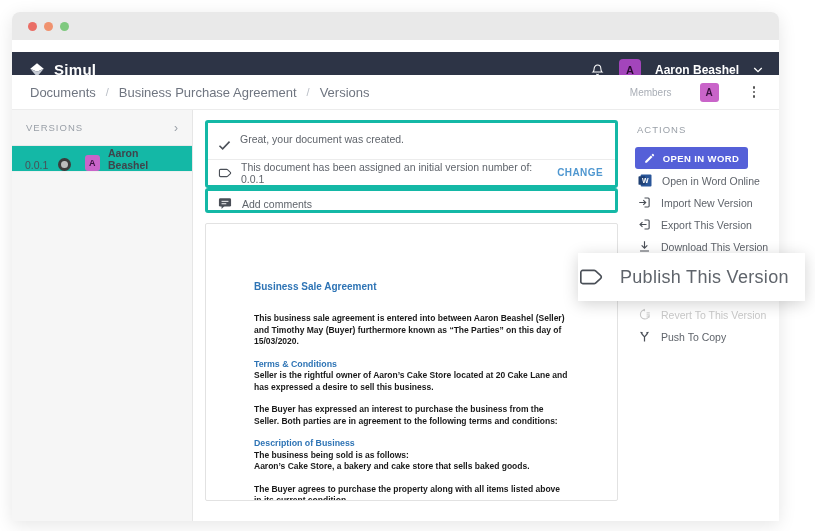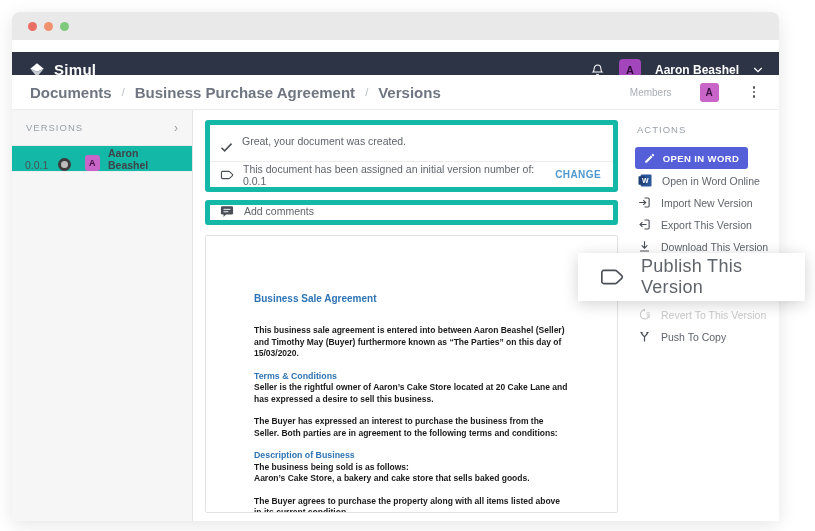--- a/index.html
+++ b/index.html
@@ -21,21 +21,21 @@
   .brand-name { color:#fff; font-size:15px; font-weight:bold; letter-spacing:.3px; }
   .topnav-right { margin-left:auto; display:flex; align-items:center; gap:14px; }
   .avatar { display:flex; align-items:center; justify-content:center; color:#3a1040;
             font-weight:bold; border-radius:4px; }
   .avatar.big { width:22px; height:22px; font-size:11px; background:#a345bb; color:#2b0b33; }
   .user-name { color:#fff; font-size:12px; font-weight:bold; }
 
   
   .crumbbar { position:absolute; left:0; top:63px; width:100%; height:35px; background:#fff;
               border-bottom:1px solid #ececec; display:flex; align-items:center; padding:0 18px; }
-  .crumb { font-size:15px; color:#6f7580;font-weight:bold; }
+  .crumb { font-size:13px; color:#6f7580; }
   .crumb-sep { font-size:11px; color:#b9bec6; margin:0 10px; }
   .crumb-right { margin-left:auto; display:flex; align-items:center; gap:28px; }
   .members-label { font-size:10px; color:#a9aeb6; }
   .avatar.small { width:19px; height:19px; font-size:10px; background:#c964c9; border-radius:3px; }
   .kebab { display:flex; flex-direction:column; gap:2px; padding:2px 6px; cursor:pointer; }
   .kebab i { width:2.5px; height:2.5px; border-radius:50%; background:#555; }
 
   
   .bodyrow { position:absolute; left:0; top:98px; width:100%; height:411px; display:flex; }
   .sidebar { width:181px; background:#f6f6f6; border-right:1px solid #e6e6e6; }
@@ -45,27 +45,27 @@
   .side-chev { margin-left:auto; color:#9aa0a8; font-size:12px; }
   .ver-row { height:26px; background:#14b8a6; display:flex; align-items:flex-end; padding:0 13px;
              border-bottom:1px solid #efefef; cursor:pointer; }
   .ver-num { font-size:10.5px; color:#4a4f57; width:34px; }
   .timeline-dot { width:13px; height:13px; border-radius:50%; border:3.5px solid #3c3c3c;
                   background:#bdbdbd; margin-right:14px; }
   .avatar.tiny { width:16px; height:16px; font-size:9px; background:#c964c9; border-radius:3px; margin-right:8px; }
   .ver-author { font-size:10.5px; font-weight:bold; color:#3f444b; }
 
   .main { flex:1; padding:10px 12px 0 12px; }
-  .card { background:#fff; border:5px solid #14b8a6; border-radius:3px; }
+  .card { background:#fff; border:3px solid #14b8a6; border-radius:3px; }
   .notice { display:flex; padding:9px 12px 8px 10px; gap:9px; }
   .notice-text { font-size:10.5px; color:#5f646b; line-height:15px; }
   .verline { display:flex; align-items:center; border-top:1px solid #ececec; height:26px; padding:0 12px 0 10px; gap:9px; }
   .verline-text { font-size:10.5px; color:#5f646b; flex:1; }
   .change-link { font-size:10px; font-weight:bold; color:#4f97d0; letter-spacing:.4px; cursor:pointer; }
-  .comments { margin-top:8px; height:25px; display:flex; align-items:flex-start; padding:0 10px; gap:10px; cursor:text; }
+  .comments { height:25px; display:flex; align-items:flex-end; padding:0 10px; gap:10px; cursor:text; }
   .comments-ph { font-size:10.5px; color:#5f646b; }
 
   
   .docbox { margin-top:10px; height:278px; border:1px solid #e2e2e2; border-radius:2px;
             background:#fff; overflow:hidden; padding:57px 48px 0 48px; }
   .doc-title { color:#2e74b5; font-size:10px; font-weight:bold; margin-bottom:21px; }
   .doc p { font-size:8.5px; font-weight:bold; color:#1a1a1a; line-height:11.5px;
            margin-bottom:11px; white-space:pre-line; }
   .doc h4 { color:#2e74b5; font-size:8.8px; font-weight:bold; line-height:11.5px; }
 
@@ -80,21 +80,21 @@
               padding-left:3px; cursor:pointer; }
   .act-item:first-of-type { margin-top:6px; }
   .act-label { font-size:10.5px; color:#5f646b; }
   .act-item.disabled .act-label { color:#c9c9c9; }
   .act-item.disabled { cursor:default; }
   .act-gap { height:46px; }
 
   
   .callout { position:absolute; left:578px; top:253px; width:227px; height:48px; background:#fff;
              box-shadow:0 3px 16px rgba(0,0,0,.18); display:flex; align-items:center;
-             padding-left:21px; gap:16px; cursor:pointer; z-index:5; }
+             gap:16px; cursor:pointer; z-index:5; }
   .callout-label { font-size:18px; color:#5f646b; letter-spacing:.3px; }
 
   .icon { display:inline-flex; align-items:center; justify-content:center; flex:none; }
 </style>
 </head>
 <body>
 
 <div id="canvas">
   <div class="window">
 

